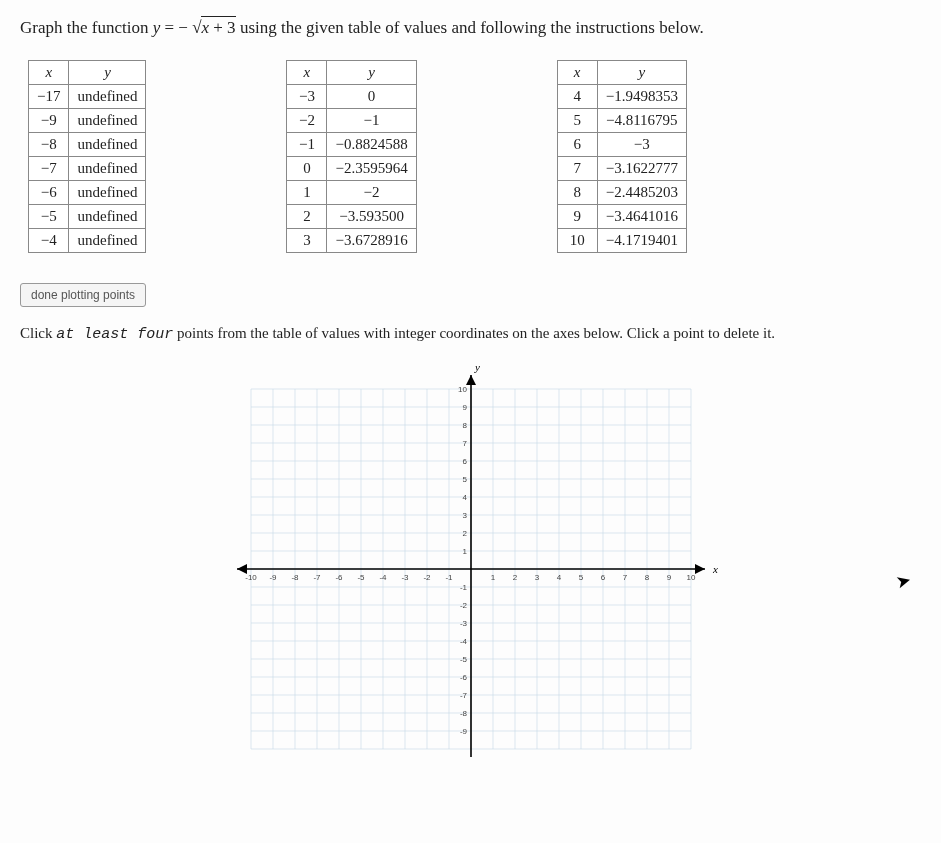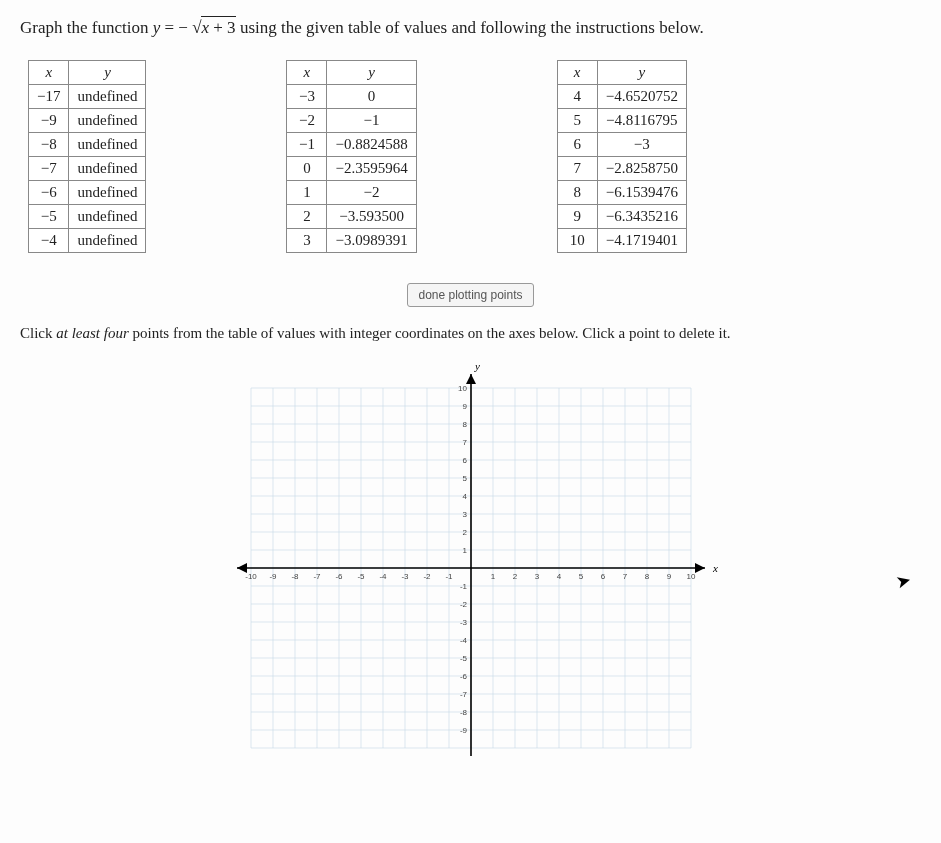--- a/index.html
+++ b/index.html
@@ -33,39 +33,38 @@
     text-align: center;
     min-width: 40px;
     background: #fff;
   }
   table.val th {
     font-weight: normal;
     font-style: italic;
     font-family: Georgia, serif;
   }
   .controls {
-    text-align: center;
     margin: 10px 0 18px 0;
   }
   .done-btn {
     display: inline-block;
     border: 1px solid #999;
     border-radius: 3px;
     padding: 4px 10px;
     font-size: 12px;
     color: #555;
     background: #f5f5f5;
     font-family: Arial, sans-serif;
     cursor: pointer;
   }
   .instructions {
     font-size: 15px;
     margin-bottom: 16px;
   }
-  .instructions em { font-style: italic; }
+  .instructions em { font-style: italic; font-family: Liberation Mono, monospace; }
   .graph-wrap {
     text-align: center;
   }
   svg.axes {
     width: 500px;
     height: 420px;
   }
   .cursor {
     position: absolute;
     right: 30px;
@@ -162,54 +161,54 @@
     <tr>
           <td>1</td>
           <td>−2</td>
         </tr>
     <tr>
           <td>2</td>
           <td>−3.593500</td>
         </tr>
     <tr>
           <td>3</td>
-          <td>−3.0989391</td>
+          <td>−3.6728916</td>
         </tr>
   </tbody>
     </table>
 
   <table class="val">
     <tbody>
         <tr>
           <th>x</th>
           <th>y</th>
         </tr>
     <tr>
           <td>4</td>
-          <td>−4.6520752</td>
+          <td>−1.9498353</td>
         </tr>
     <tr>
           <td>5</td>
           <td>−4.8116795</td>
         </tr>
     <tr>
           <td>6</td>
           <td>−3</td>
         </tr>
     <tr>
           <td>7</td>
-          <td>−2.8258750</td>
+          <td>−3.1622777</td>
         </tr>
     <tr>
           <td>8</td>
-          <td>−6.1539476</td>
+          <td>−2.4485203</td>
         </tr>
     <tr>
           <td>9</td>
-          <td>−6.3435216</td>
+          <td>−3.4641016</td>
         </tr>
     <tr>
           <td>10</td>
           <td>−4.1719401</td>
         </tr>
   </tbody>
     </table>
 
 </div>
 

